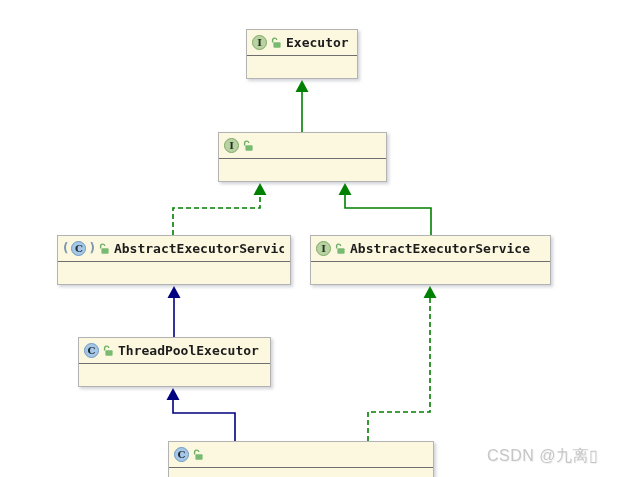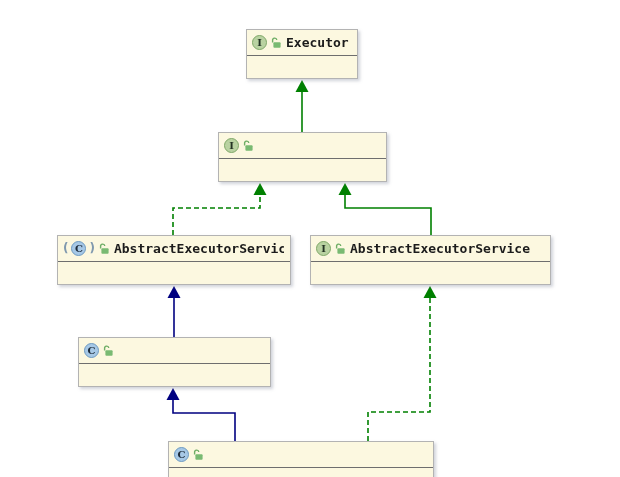--- a/index.html
+++ b/index.html
@@ -171,28 +171,30 @@
     </div>
     <div class="uml-node kind-class" style="left: 78px; top: 337px; width: 193px; height: 50px;">
       <div class="uml-header">
         <span class="icon-cluster">
           <span class="circle-icon">C</span>
           <svg viewBox="0 0 12 12" width="12" height="12" class="lock-icon">
             <path d="M2.6 5.6 V3.4 A2.1 2.1 0 0 1 6.8 3.0" fill="none" stroke="#6fae66" stroke-width="1.4"></path>
             <rect x="3.4" y="5.2" width="7.2" height="5.6" rx="1" fill="#79ba72"></rect>
           </svg>
         </span>
+        <span class="uml-label">ThreadPoolExecutor</span>
       </div>
       <div class="uml-body"></div>
     </div>
     <div class="uml-node kind-class" style="left: 168px; top: 441px; width: 266px; height: 50px;">
       <div class="uml-header">
         <span class="icon-cluster">
           <span class="circle-icon">C</span>
           <svg viewBox="0 0 12 12" width="12" height="12" class="lock-icon">
             <path d="M2.6 5.6 V3.4 A2.1 2.1 0 0 1 6.8 3.0" fill="none" stroke="#6fae66" stroke-width="1.4"></path>
             <rect x="3.4" y="5.2" width="7.2" height="5.6" rx="1" fill="#79ba72"></rect>
           </svg>
         </span>
       </div>
       <div class="uml-body"></div>
     </div>
+    <div id="watermark">CSDN @九离▯</div>
 </div>
 
 </body></html>

